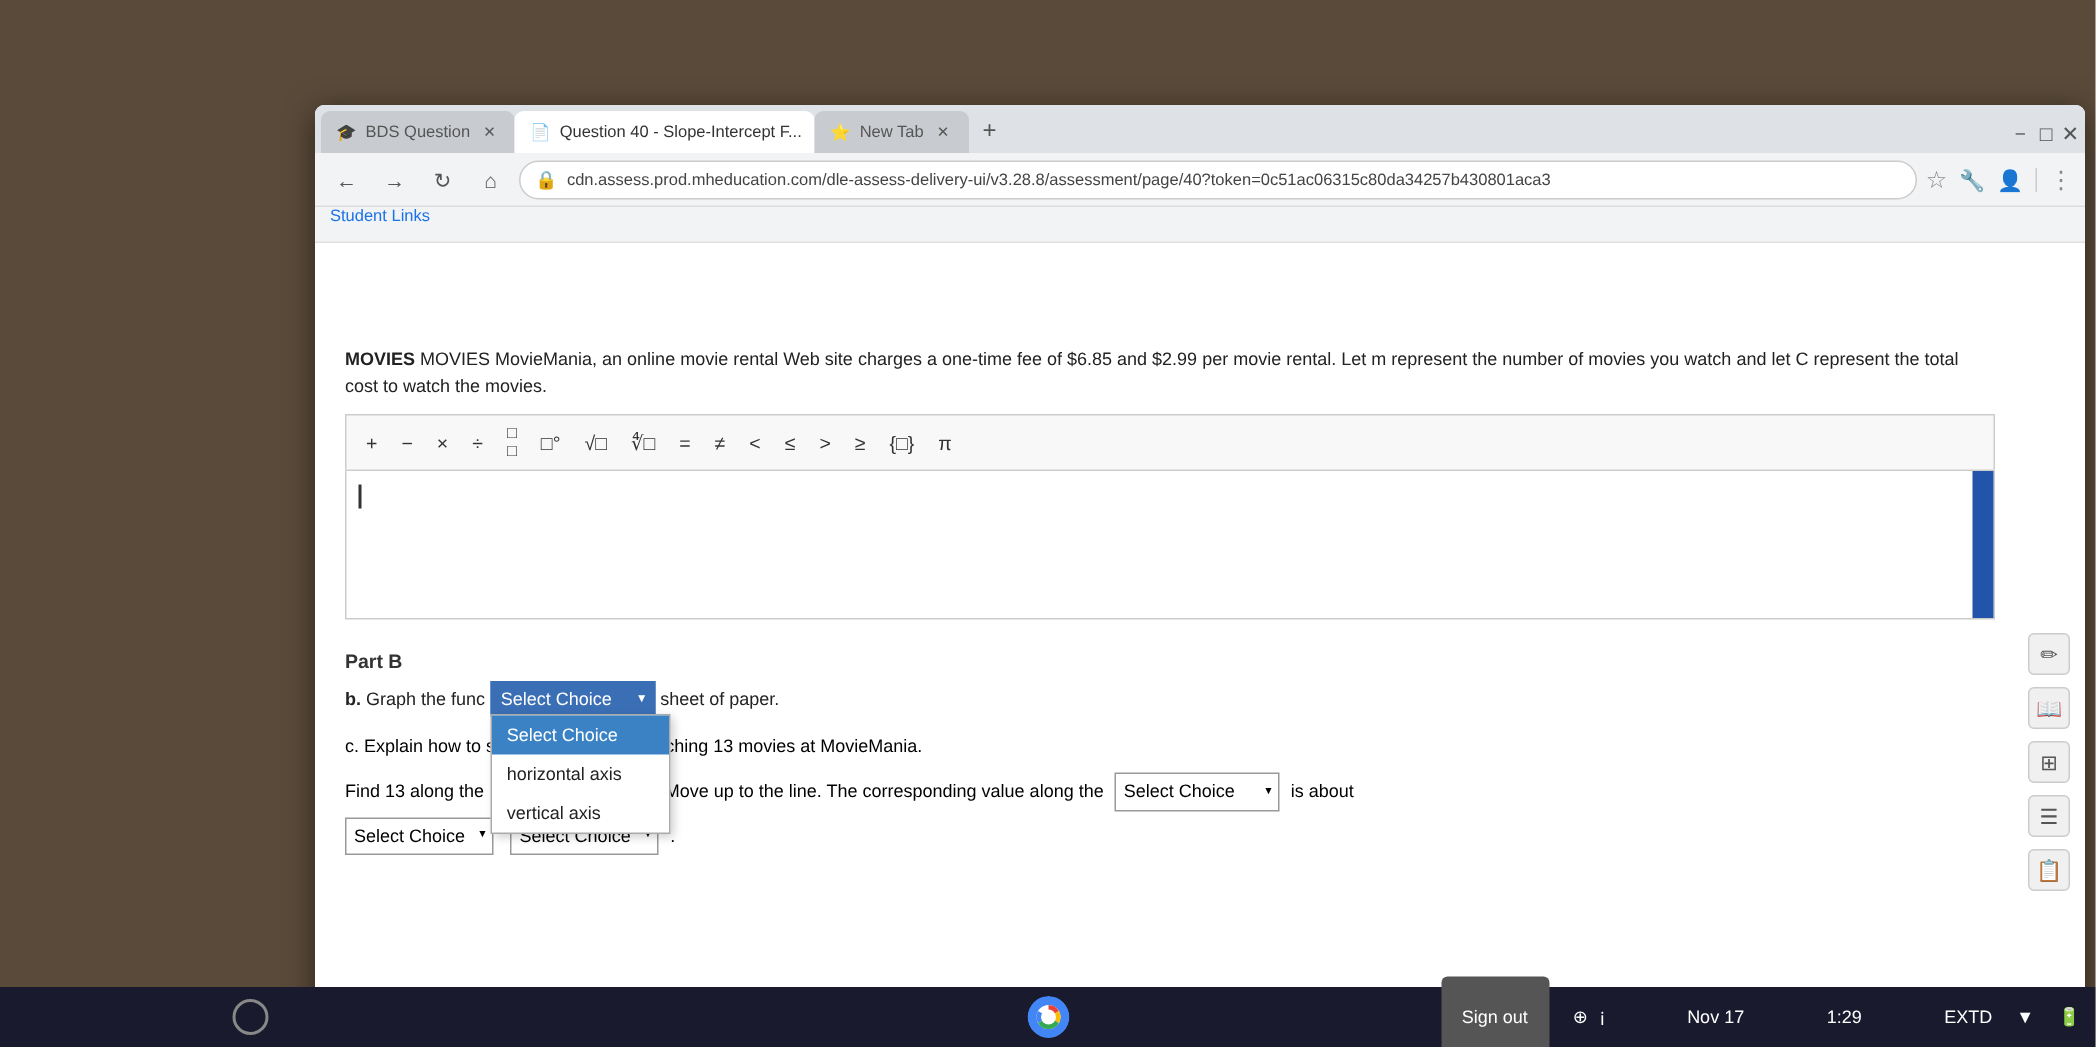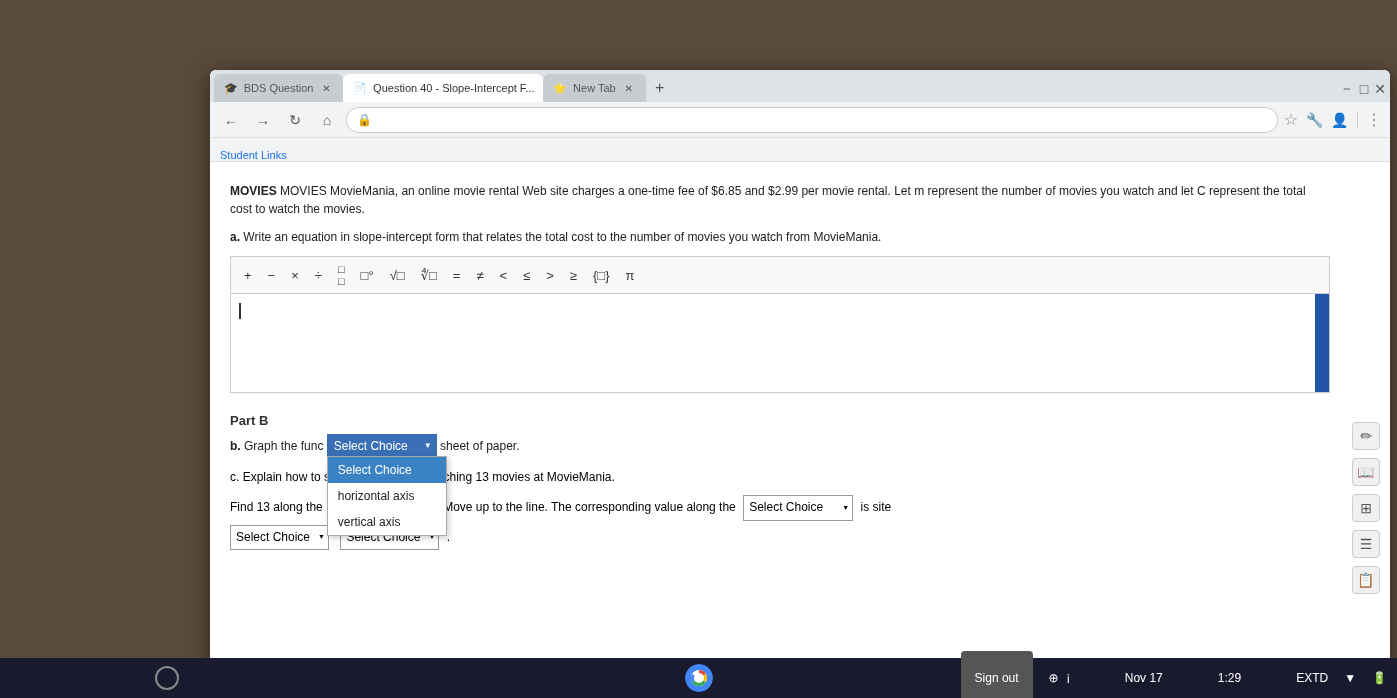--- a/index.html
+++ b/index.html
@@ -125,21 +125,21 @@
     .nav-icons {
       display: flex;
       gap: 8px;
       align-items: center;
     }
 
     .bookmarks-bar {
       background: #f1f3f4;
       height: 24px;
       display: flex;
-      align-items: flex-end;
+      align-items: flex-start;
       padding: 0 10px;
       font-size: 11px;
       color: #333;
       border-bottom: 1px solid #e0e0e0;
       flex-shrink: 0;
     }
 
     .page-content {
       flex: 1;
       background: #f5f5f5;
@@ -161,20 +161,21 @@
       font-size: 13px;
       color: #333;
       margin-bottom: 6px;
     }
 
     .question-text {
       font-size: 12px;
       color: #222;
       line-height: 1.5;
       margin-bottom: 10px;
+      margin-top: 48px;
     }
 
     .question-text .bold { font-weight: bold; }
 
     .sub-question {
       font-size: 12px;
       color: #222;
       margin-bottom: 10px;
       line-height: 1.5;
     }
@@ -431,44 +432,41 @@
     </div>
   </div>
 
   <div class="nav-bar">
     <div class="nav-btn">←</div>
     <div class="nav-btn">→</div>
     <div class="nav-btn">↻</div>
     <div class="nav-btn">⌂</div>
     <div class="address-bar">
       <span style="font-size:12px;">🔒</span>
+      <span style="font-size:11px;color:#444;overflow:hidden;white-space:nowrap;text-overflow:ellipsis;">cdn.assess.prod.mheducation.com/dle-assess-delivery-ui/v3.28.8/assessment/page/40?token=0c51ac06315c80da34257b430801aca3</span>
     </div>
     <div class="nav-icons">
       <span style="cursor:pointer;font-size:16px;color:#888;">☆</span>
       <span style="cursor:pointer;font-size:14px;color:#888;">🔧</span>
       <span style="cursor:pointer;font-size:14px;color:#888;">👤</span>
       <span style="width:1px;height:16px;background:#ccc;display:inline-block;"></span>
       <span style="cursor:pointer;font-size:16px;color:#888;">⋮</span>
     </div>
   </div>
 
   <div class="bookmarks-bar">
     <span style="cursor:pointer;color:#1a73e8;text-decoration:none;">Student Links</span>
   </div>
 
   <div class="page-content">
     <div class="main-content">
 
       <div class="question-text">
         <span class="bold">MOVIES </span>
         <span>MOVIES MovieMania, an online movie rental Web site charges a one-time fee of $6.85 and $2.99 per movie rental. Let m represent the number of movies you watch and let C represent the total cost to watch the movies.</span>
-      </div>
-      <div class="sub-question">
-        <span class="letter bold">a.</span>
-        <span>Write an equation in slope-intercept form that relates the total cost to the number of movies you watch from MovieMania.</span>
       </div>
 
       <div class="math-input-wrapper">
         <div class="math-toolbar">
           <button class="math-btn">+</button>
           <button class="math-btn">−</button>
           <button class="math-btn">×</button>
           <button class="math-btn">÷</button>
           <button class="math-btn" style="font-size:11px;">□<br style="line-height:0">□</button>
           <button class="math-btn">□°</button>
@@ -523,21 +521,21 @@
             <span class="select-inline">
               <span>Select Choice</span>
             </span>
           </span>
           <span>. Move up to the line. The corresponding value along the</span>
           <span style="display:inline-block;margin:0 4px;">
             <span class="select-inline" style="min-width:110px;">
               <span>Select Choice</span>
             </span>
           </span>
-          <span>is site</span>
+          <span>is about</span>
         </div>
 
         <div class="line-so">
           <span style="display:inline-block;margin:0 4px 0 0;">
             <span class="select-inline">
               <span>Select Choice</span>
             </span>
           </span>
           <span style="display:inline-block;margin:0 4px;">
             <span class="select-inline">

